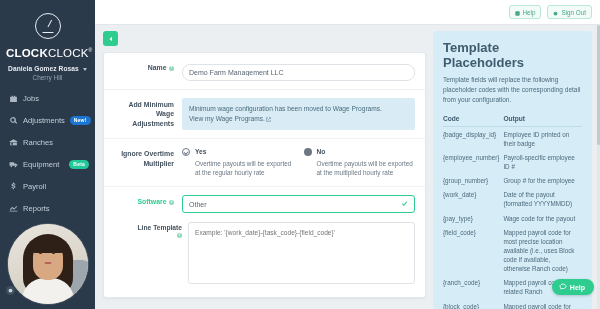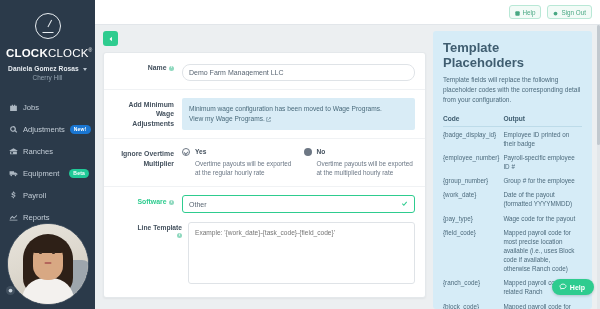--- a/index.html
+++ b/index.html
@@ -51,21 +51,21 @@
     font-size: 6.6px; font-weight: 700; color: #e7ecf1;
     margin-top: 4px; white-space: nowrap; letter-spacing: .1px;
   }
   .user-caret {
     display:inline-block; width:0;height:0;
     border-left:2.5px solid transparent;border-right:2.5px solid transparent;
     border-top:3px solid #b7c2cd; margin-left:4px; vertical-align:middle;
   }
   .user-org { font-size: 6.4px; color: #94a3b1; margin-top: 2px; }
 
-  #nav { margin-top: 9px; }
+  #nav { }
   .nav-item {
     display: flex; align-items: center; gap: 5px;
     padding: 6.5px 6px 6.5px 9px;
     color: #c3cdd7; font-size: 7.6px;
     position: relative; cursor: pointer; white-space: nowrap;
   }
   .nav-ico { width: 9px; height: 9px; flex: 0 0 9px; display:flex;align-items:center;justify-content:center; opacity:.85;}
   .nav-ico svg { width: 9px; height: 9px; fill: #c3cdd7; }
   .nav-label { flex: 1; }
   .badge {

